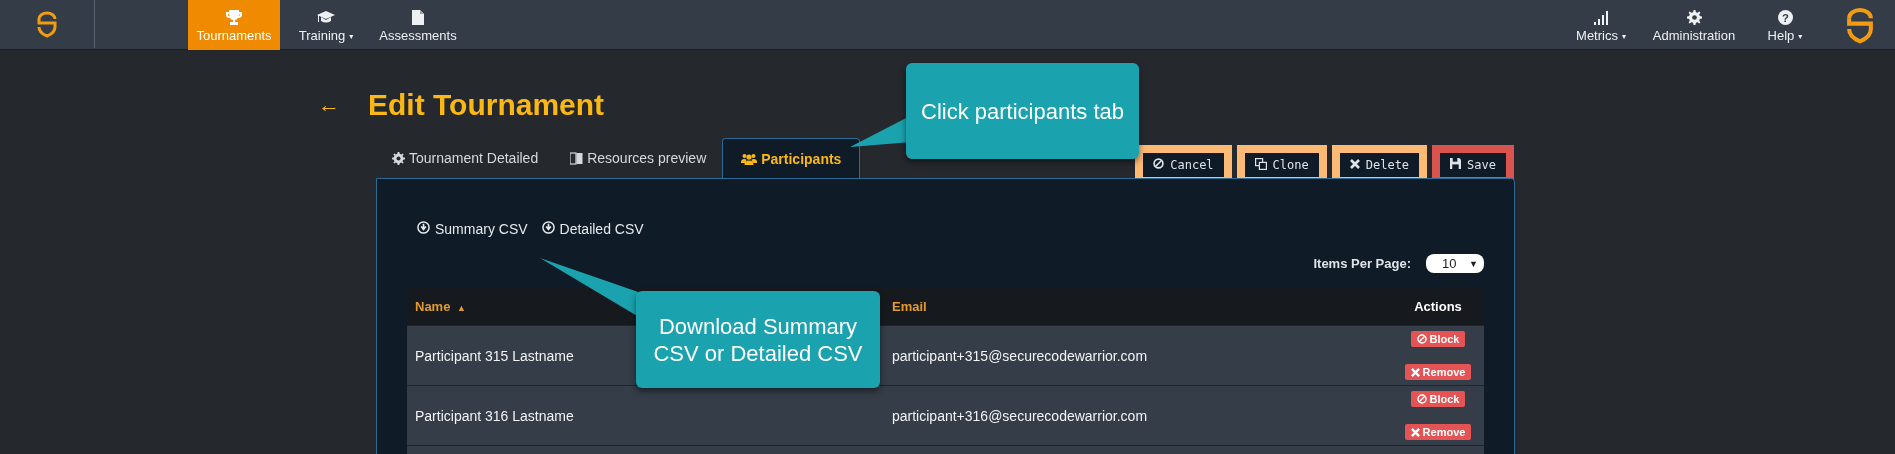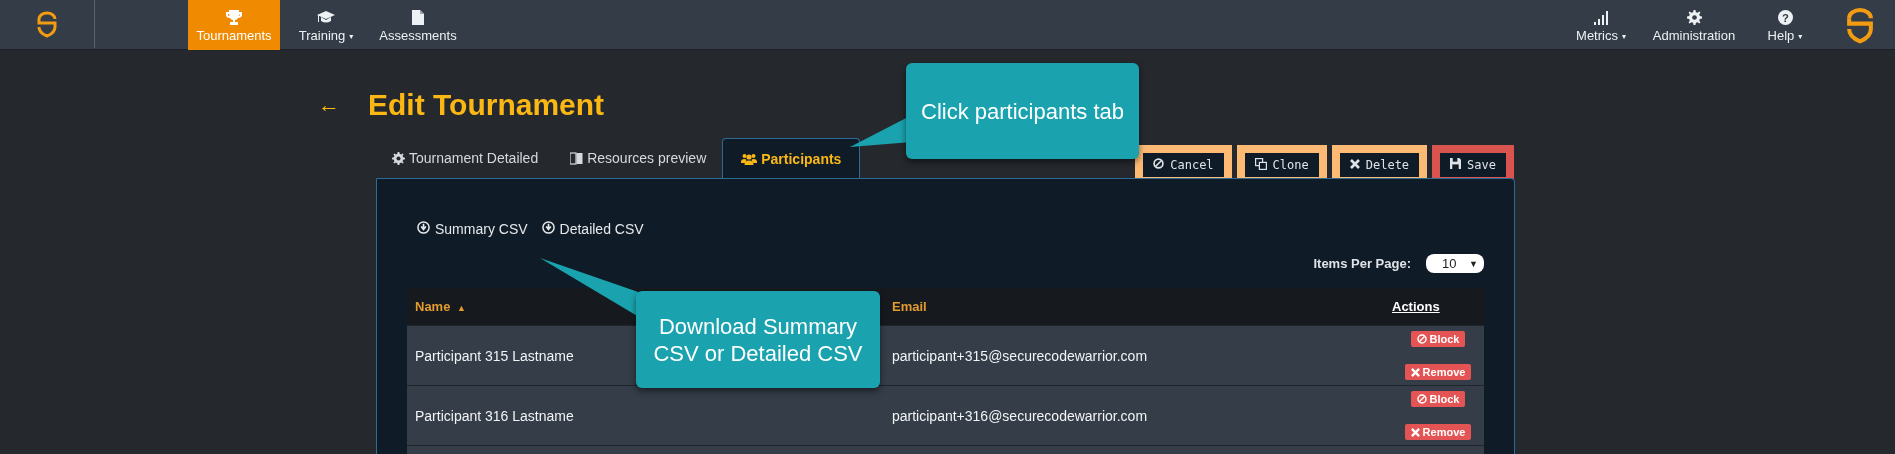--- a/index.html
+++ b/index.html
@@ -24,21 +24,21 @@
   .panel { position: absolute; left: 376px; top: 178px; width: 1139px; height: 290px; background: #0f1b27; border: 1px solid #2e6b94; border-radius: 0 4px 0 0; }
   .csv-links { position: absolute; left: 40px; top: 42px; display: flex; gap: 14px; }
   .csv-link { color: #e6e9ec; font-size: 14px; display: flex; align-items: center; gap: 5px; cursor: pointer; }
   .ipp { position: absolute; right: 30px; top: 75px; display: flex; align-items: center; gap: 15px; color: #dfe3e8; font-size: 13px; font-weight: bold; }
   .ipp-select { width: 58px; height: 19px; background: #fff; border-radius: 8px; color: #222; font-size: 13px; font-weight: normal; display: flex; align-items: center; justify-content: space-between; padding: 0 6px 0 16px; cursor: pointer; }
   .ipp-select .arr { font-size: 9px; }
   .tbl { position: absolute; left: 30px; top: 109px; width: 1077px; }
   .thead { height: 37px; background: #161a1f; display: flex; align-items: center; font-size: 13px; font-weight: bold; }
   .th-name { color: #e39b2e; width: 485px; padding-left: 8px; cursor: pointer; }
   .th-email { color: #e39b2e; width: 470px; cursor: pointer; }
-  .th-actions { color: #fff; flex: 1; text-align: left; padding-left: 30px; text-decoration: underline; }
+  .th-actions { color: #fff; flex: 1; text-align: center; padding-left: 30px; }
   .trow { height: 60px; background: #343d48; border-top: 1px solid #20252b; display: flex; align-items: center; color: #f2f4f6; font-size: 14px; }
   .td-name { width: 485px; padding-left: 8px; }
   .td-email { width: 470px; }
   .td-actions { flex: 1; display: flex; flex-direction: column; align-items: center; gap: 17px; padding-left: 30px; }
   .rbtn { background: #e55454; color: #fff; font-size: 11px; font-weight: bold; padding: 2px 6px; border-radius: 2px; cursor: pointer; display: flex; align-items: center; gap: 3px; }
   .callout { position: absolute; background: #1aa3ae; color: #fff; font-size: 22px; text-align: center; border-radius: 6px; display: flex; align-items: center; justify-content: center; line-height: 27px; box-shadow: 0 3px 6px rgba(0,0,0,0.5); }
   .callout1 { left: 906px; top: 63px; width: 233px; height: 96px; }
   .callout2 { left: 636px; top: 291px; width: 244px; height: 97px; }
   .pointer { position: absolute; }
 </style>

